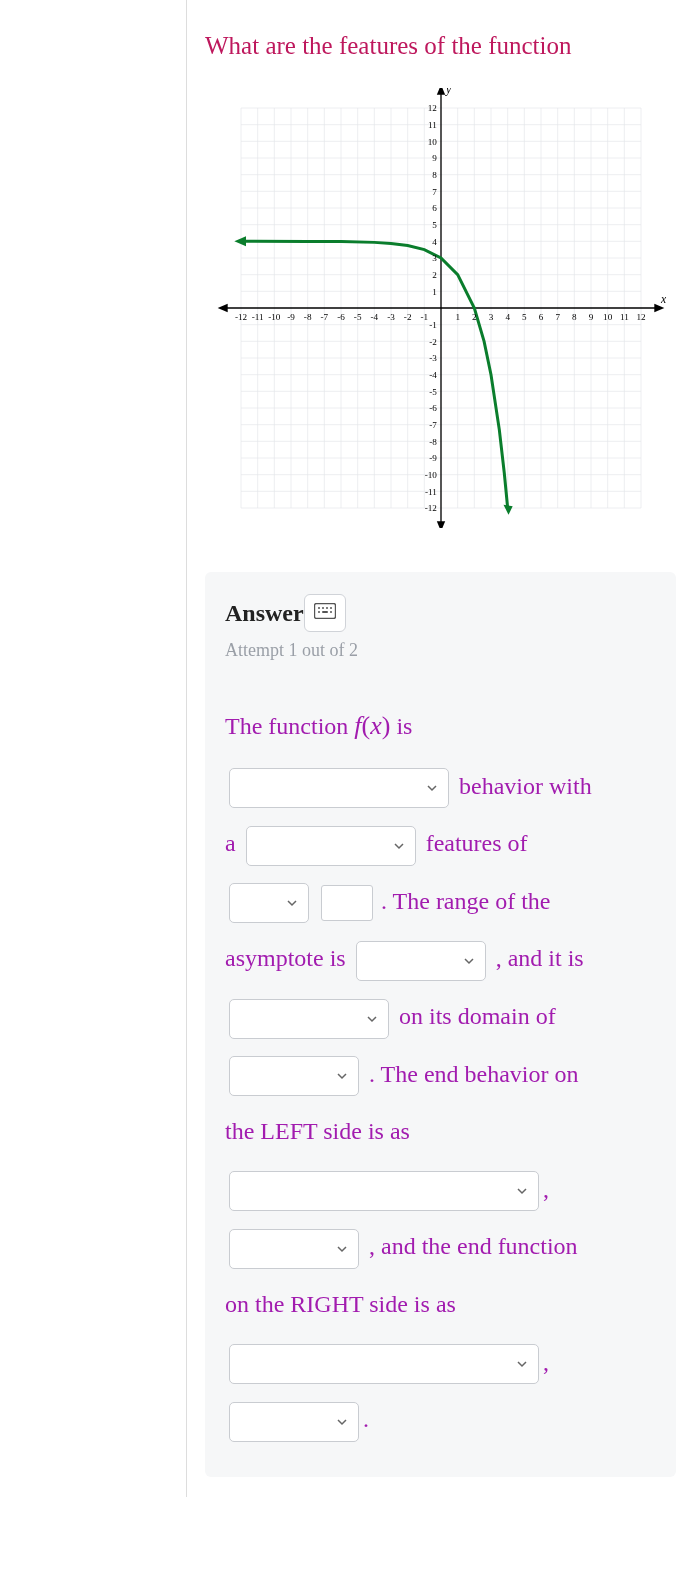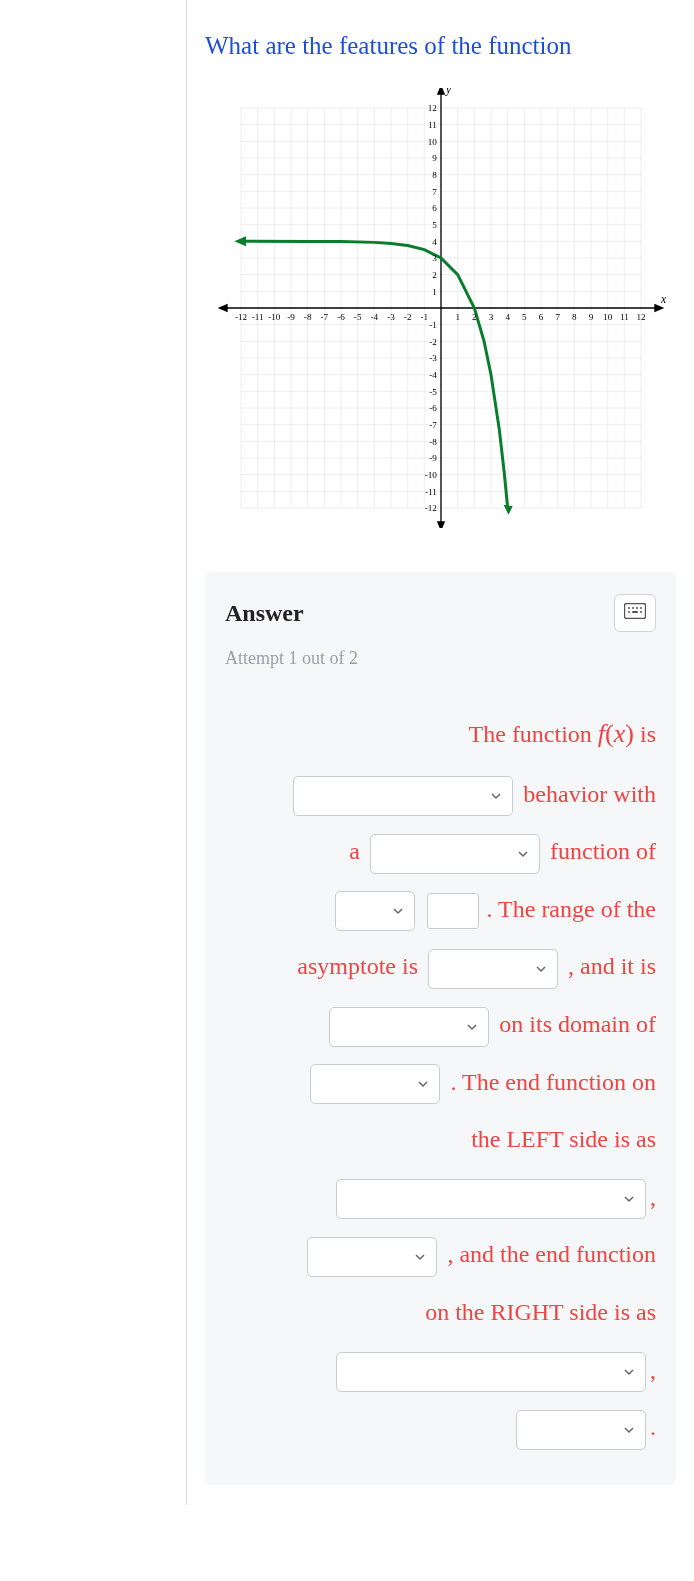--- a/index.html
+++ b/index.html
@@ -10,39 +10,39 @@
     color: #1a1a1a;
   }
   .container {
     border-left: 1px solid #ddd;
     margin-left: 186px;
     padding: 28px 18px 20px 18px;
   }
   .question {
     font-size: 25px;
     line-height: 1.45;
-    color: #1d4ed8;
+    color: #be185d;
     margin-bottom: 24px;
   }
   .math-i { font-style: italic; font-family: 'Times New Roman', serif; }
   .sup { font-size: 0.7em; vertical-align: super; }
   .graph-wrap {
     width: 460px;
     margin: 0 auto 40px auto;
   }
   .answer-card {
     background: #f6f7f8;
     border-radius: 6px;
     padding: 22px 20px 28px 20px;
   }
   .answer-head {
     display: flex;
-    justify-content: space-between;
+    justify-content: flex-start;
     align-items: center;
-    margin-bottom: 16px;
+    margin-bottom: 8px;
   }
   .answer-title {
     font-size: 24px;
     font-weight: bold;
     color: #222;
   }
   .kbd-btn {
     width: 42px; height: 38px;
     background: #fff;
     border: 1px solid #d0d3d8;
@@ -51,22 +51,21 @@
     cursor: pointer;
   }
   .attempt {
     font-size: 18px;
     color: #9a9fa7;
     margin-bottom: 34px;
   }
   .flow {
     font-size: 24px;
     line-height: 2.4;
-    color: #ef4444;
-    text-align: right;
+    color: #a21caf;
   }
   .flow .sel {
     display: inline-flex;
     align-items: center;
     background: #fff;
     border: 1px solid #c9ccd1;
     border-radius: 5px;
     height: 40px;
     padding: 0 10px 0 12px;
     font-size: 18px;
@@ -279,21 +278,21 @@
       <span> behavior with</span><br>
 
       <span>a </span>
       <span class="sel w-md">
           <span class="chev">
             <svg viewBox="0 0 12 12">
               <path d="M2 4 L6 8 L10 4" fill="none" stroke="#666" stroke-width="1.5"></path>
             </svg>
           </span>
         </span>
-      <span> function of</span><br>
+      <span> features of</span><br>
 
       <span class="sel w-sm">
           <span class="chev">
             <svg viewBox="0 0 12 12">
               <path d="M2 4 L6 8 L10 4" fill="none" stroke="#666" stroke-width="1.5"></path>
             </svg>
           </span>
         </span>
       <span class="txt-in"></span>
       <span>. The range of the</span><br>
@@ -317,21 +316,21 @@
         </span>
       <span> on its domain of</span><br>
 
       <span class="sel w-sm3">
           <span class="chev">
             <svg viewBox="0 0 12 12">
               <path d="M2 4 L6 8 L10 4" fill="none" stroke="#666" stroke-width="1.5"></path>
             </svg>
           </span>
         </span>
-      <span>. The end function on</span><br>
+      <span>. The end behavior on</span><br>
 
       <span>the LEFT side is as</span><br>
 
       <span class="sel w-xl">
           <span class="chev">
             <svg viewBox="0 0 12 12">
               <path d="M2 4 L6 8 L10 4" fill="none" stroke="#666" stroke-width="1.5"></path>
             </svg>
           </span>
         </span><span>,</span><br>

